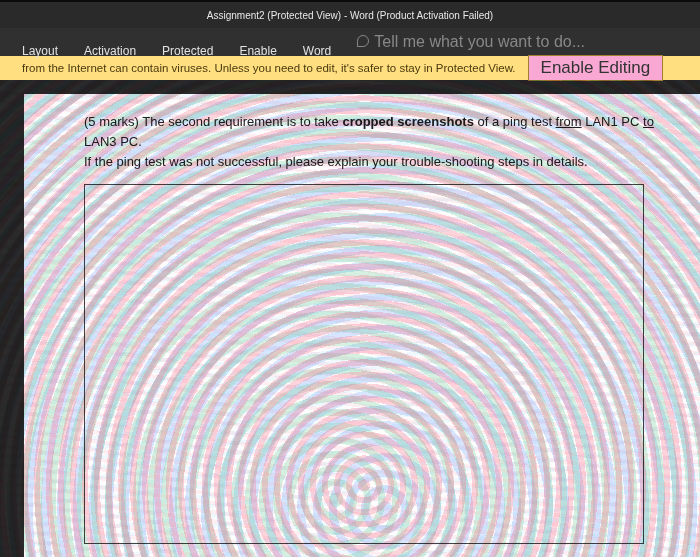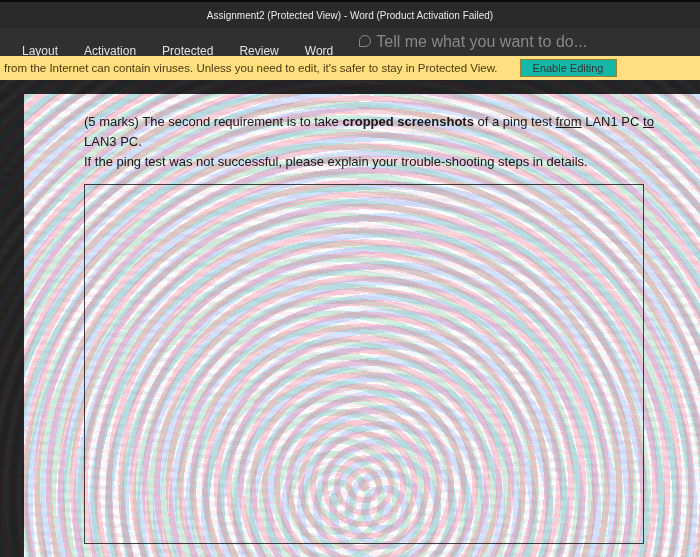--- a/index.html
+++ b/index.html
@@ -46,31 +46,31 @@
     display: inline-block;
     position: relative;
     top: -1px;
   }
   .protected-bar {
     background: #ffdf7f;
     color: #4a3a10;
     height: 24px;
     display: flex;
     align-items: center;
-    padding-left: 4px;
+    padding-left: 22px;
     font-size: 11.5px;
     padding-right: 10px;
   }
   .enable-editing {
-    background: #14b8a6;
+    background: #f9a8d4;
     border: 1px solid #a08030;
     color: #333;
-    font-size: 11px;
+    font-size: 17px;
     padding: 2px 12px;
-    margin-left: 22px;
+    margin-left: 12px;
     cursor: pointer;
   }
   .doc-area {
     position: absolute;
     left: 0; right: 0;
     top: 80px;
     bottom: 0;
     padding: 0 10px;
   }
   .page {
@@ -120,21 +120,21 @@
 <body>
 
 <div class="titlebar">
   <span>Assignment2 (Protected View) - Word (Product Activation Failed)</span>
 </div>
 
 <div class="ribbon-tabs">
   <span class="ribbon-tab">Layout</span>
   <span class="ribbon-tab">Activation</span>
   <span class="ribbon-tab">Protected</span>
-  <span class="ribbon-tab">Review</span>
+  <span class="ribbon-tab">Enable</span>
   <span class="ribbon-tab">Word</span>
   <span class="tellme">
     <span class="tellme-icon"></span>
     <span>Tell me what you want to do...</span>
   </span>
 </div>
 
 <div class="protected-bar">
   <span>from the Internet can contain viruses. Unless you need to edit, it's safer to stay in Protected View.</span>
   <button class="enable-editing">Enable Editing</button>

